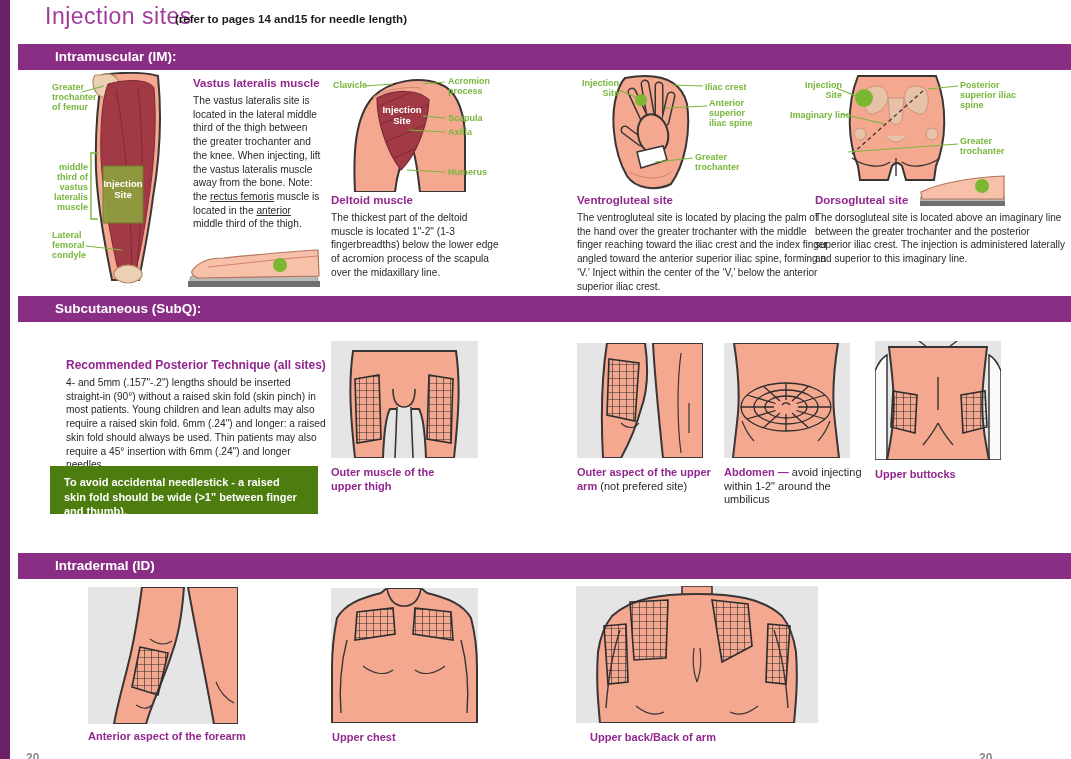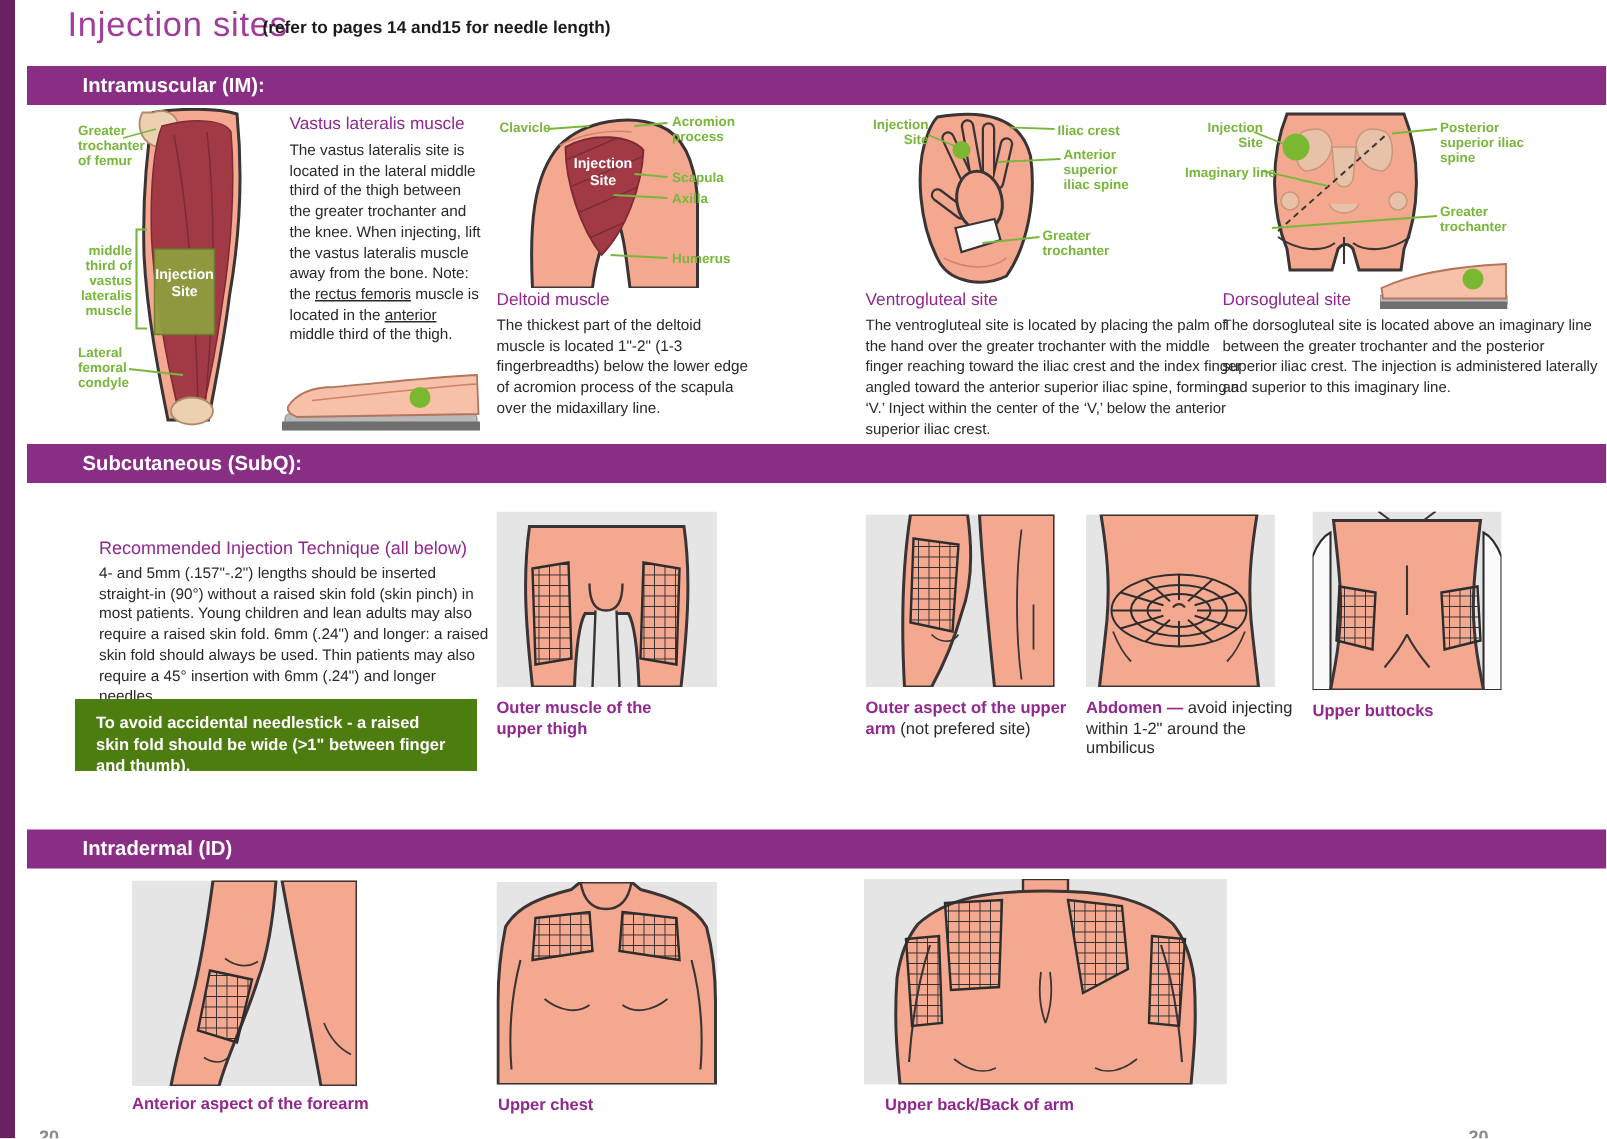--- a/index.html
+++ b/index.html
@@ -9,21 +9,21 @@
     overflow:hidden; font-family:"Liberation Sans", sans-serif; color:#272327;
   }
   .abs { position:absolute; }
   .left-strip { left:0; top:0; width:10px; height:759px; background:#6a2164; }
   .page-title { left:45px; top:3px; font-size:23px; color:#a13c9c; letter-spacing:0.5px; }
   .title-note { left:175px; top:13px; font-size:11.5px; font-weight:bold; color:#1d1a1b; }
   .sec-bar {
     left:18px; right:0; height:26px; background:#8a2d85;
     color:#fff; font-weight:bold; font-size:13.5px; line-height:26px; padding-left:37px;
   }
-  .h-purple { color:#92278f; font-weight:normal; font-size:11.5px; line-height:14px; margin-bottom:4px; }
+  .h-purple { color:#92278f; font-weight:bold; font-size:11.5px; line-height:14px; margin-bottom:4px; }
   .body-text { font-size:10.2px; line-height:13.7px; color:#2b272a; }
   .u { text-decoration:underline; }
   .glabel { color:#79b63c; font-weight:bold; font-size:9px; line-height:10px; }
   .wlabel { color:#fff; font-weight:bold; font-size:9.5px; line-height:11px; text-align:center; }
   .cap { color:#92278f; font-weight:bold; font-size:11px; line-height:13.5px; }
   .cap .n { color:#2b272a; font-weight:normal; }
   .green-box {
     background:#4d7c0f; color:#fff; font-weight:bold; font-size:11px; line-height:14.5px;
     padding:9px 14px;
   }
@@ -189,21 +189,21 @@
   <div class="abs sec-bar" style="top:296px;">
     <span>Subcutaneous (SubQ):</span>
   </div>
 
   <div class="abs" style="left:815px; top:193px; width:252px;">
     <div class="h-purple">Dorsogluteal site</div>
     <div class="body-text" style="font-size:10px;">The dorsogluteal site is located above an imaginary line between the greater trochanter and the posterior superior iliac crest. The injection is administered laterally and superior to this imaginary line.</div>
   </div>
 
   <div class="abs" style="left:66px; top:358px; width:264px;">
-    <div class="h-purple" style="font-size:12px;">Recommended Injection Technique (all below)</div>
+    <div class="h-purple" style="font-size:12px;">Recommended Posterior Technique (all sites)</div>
     <div class="body-text">4- and 5mm (.157"-.2") lengths should be inserted straight-in (90°) without a raised skin fold (skin pinch) in most patients. Young children and lean adults may also require a raised skin fold. 6mm (.24") and longer: a raised skin fold should always be used. Thin patients may also require a 45° insertion with 6mm (.24") and longer needles.</div>
   </div>
 
   <div class="abs green-box" style="left:50px; top:466px; width:268px; height:48px;">
     <span>To avoid accidental needlestick - a raised skin fold should be wide (&gt;1" between finger and thumb).</span>
   </div>
 
   <svg class="abs" style="left:331px; top:341px;" width="147" height="117" viewBox="0 0 147 117">
     <defs>
         <pattern id="g1" width="7" height="7" patternUnits="userSpaceOnUse">

